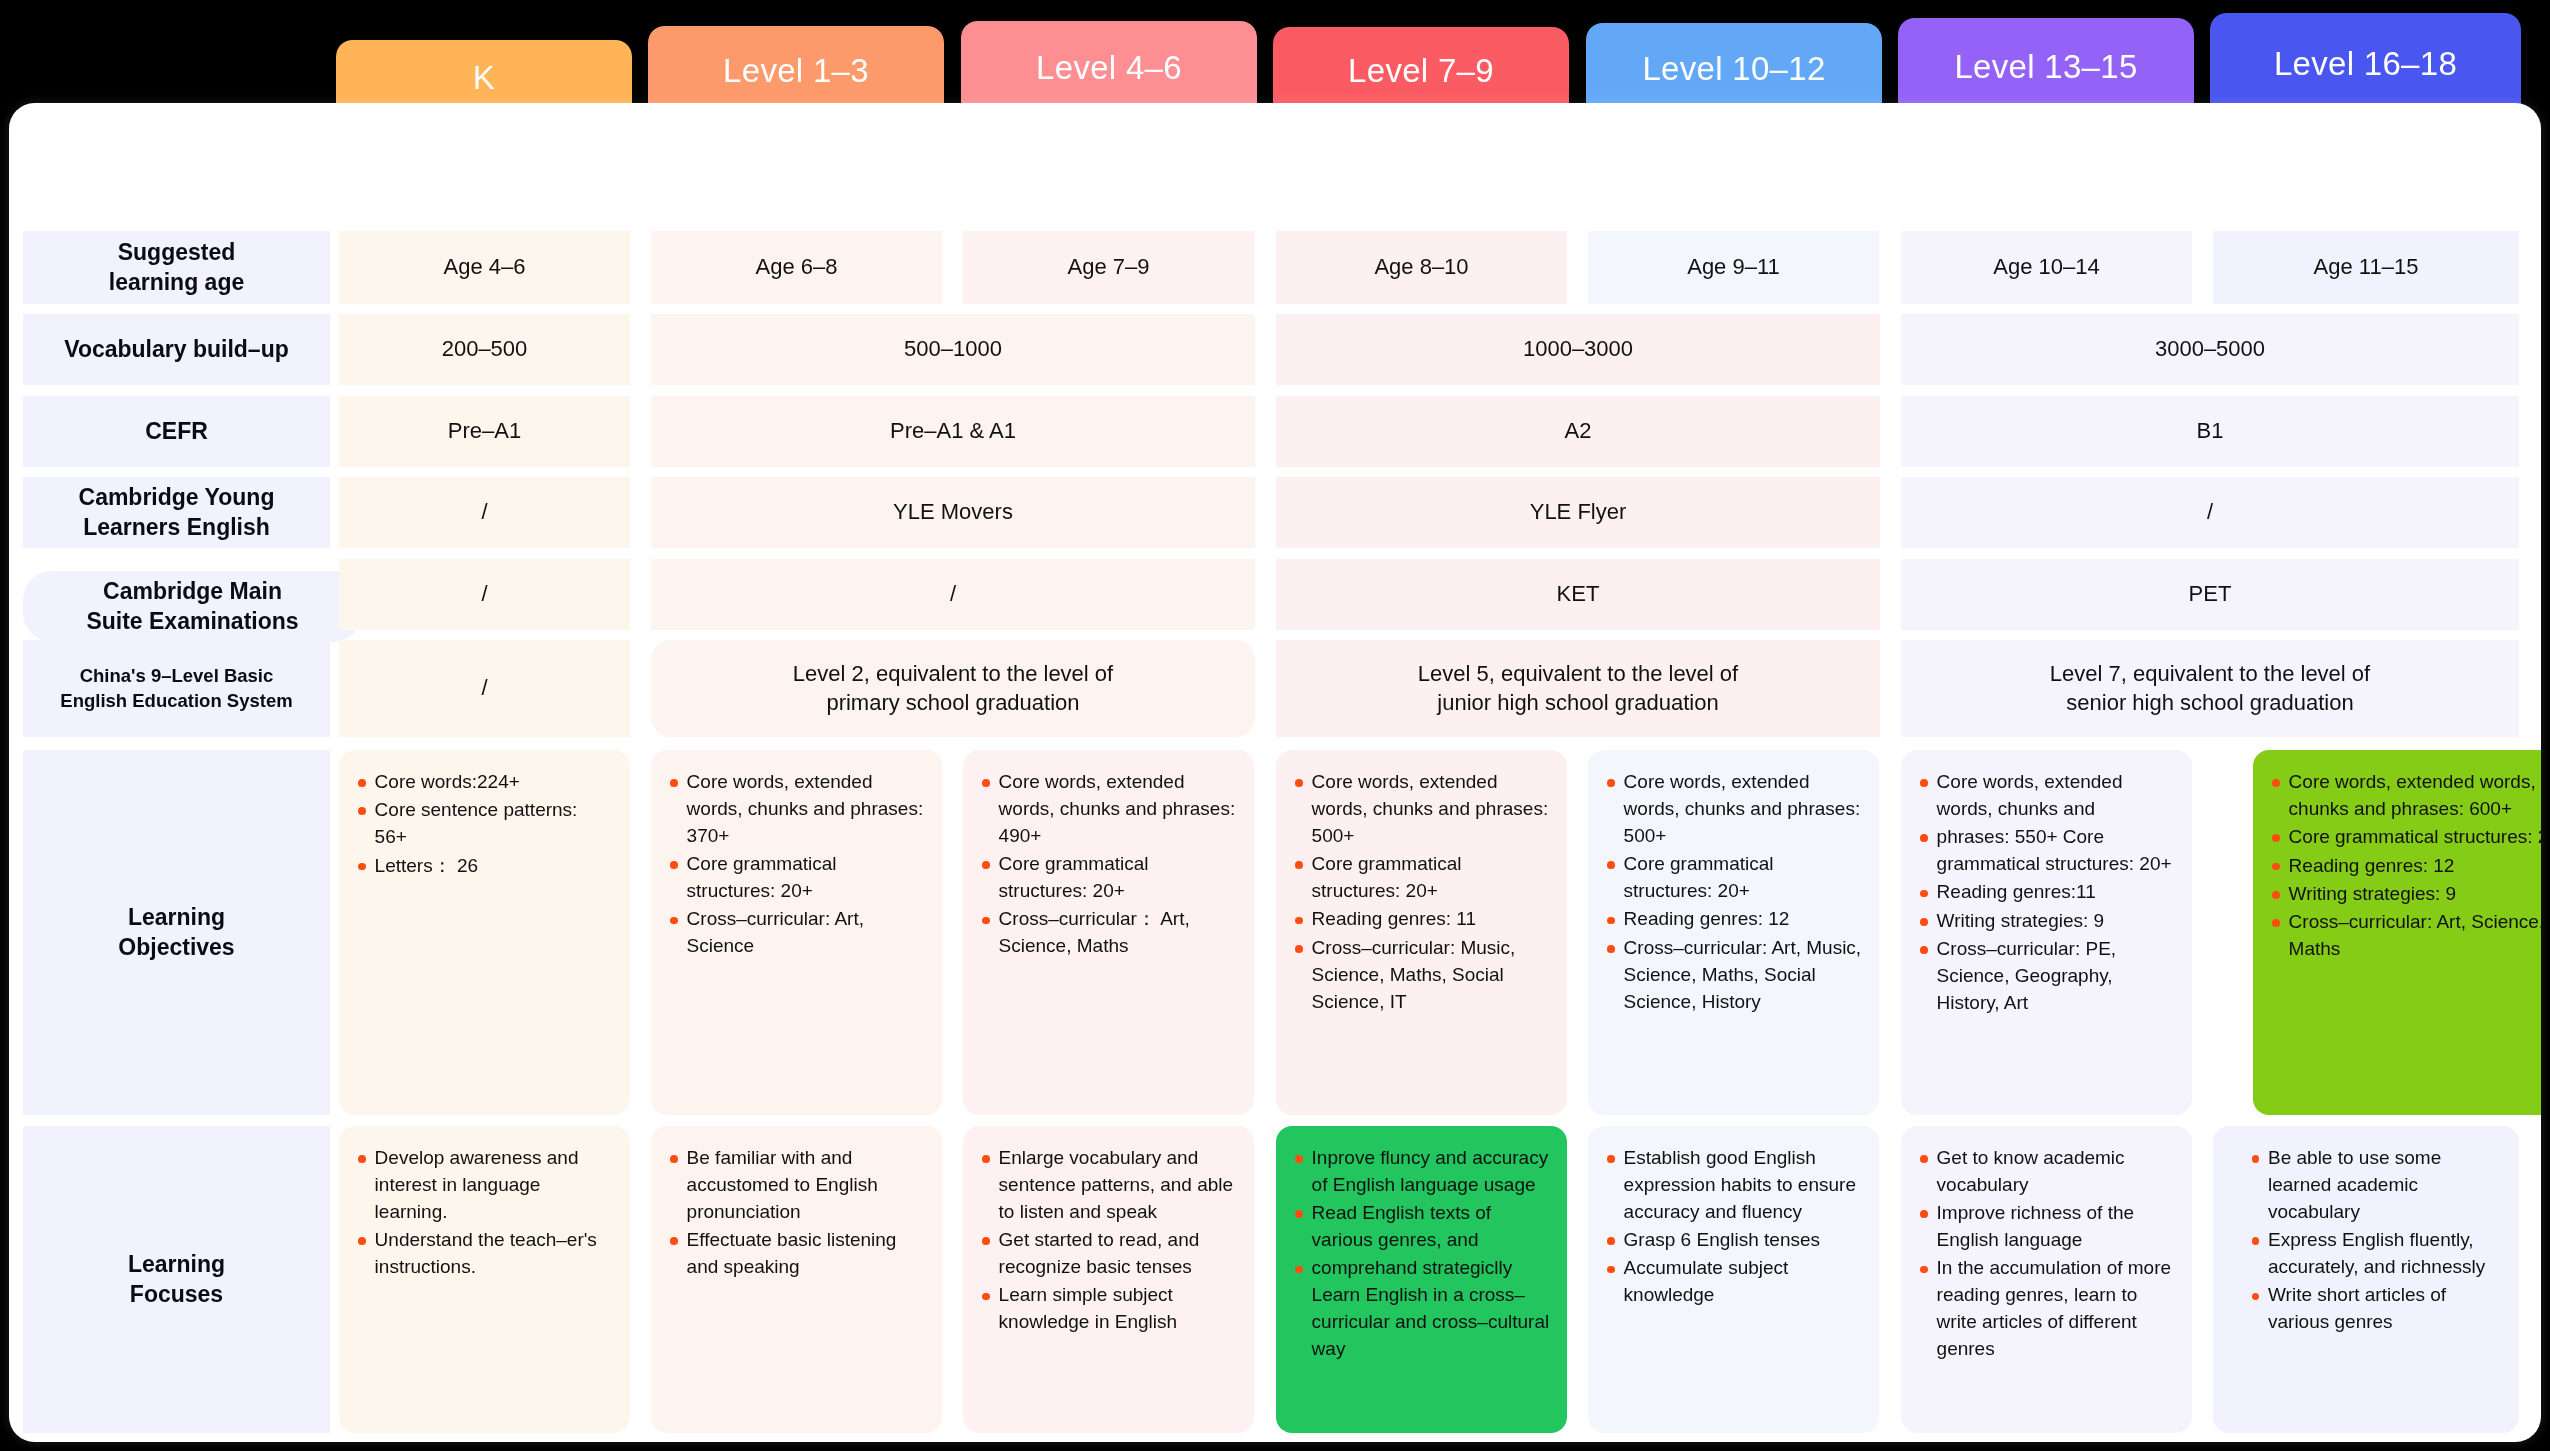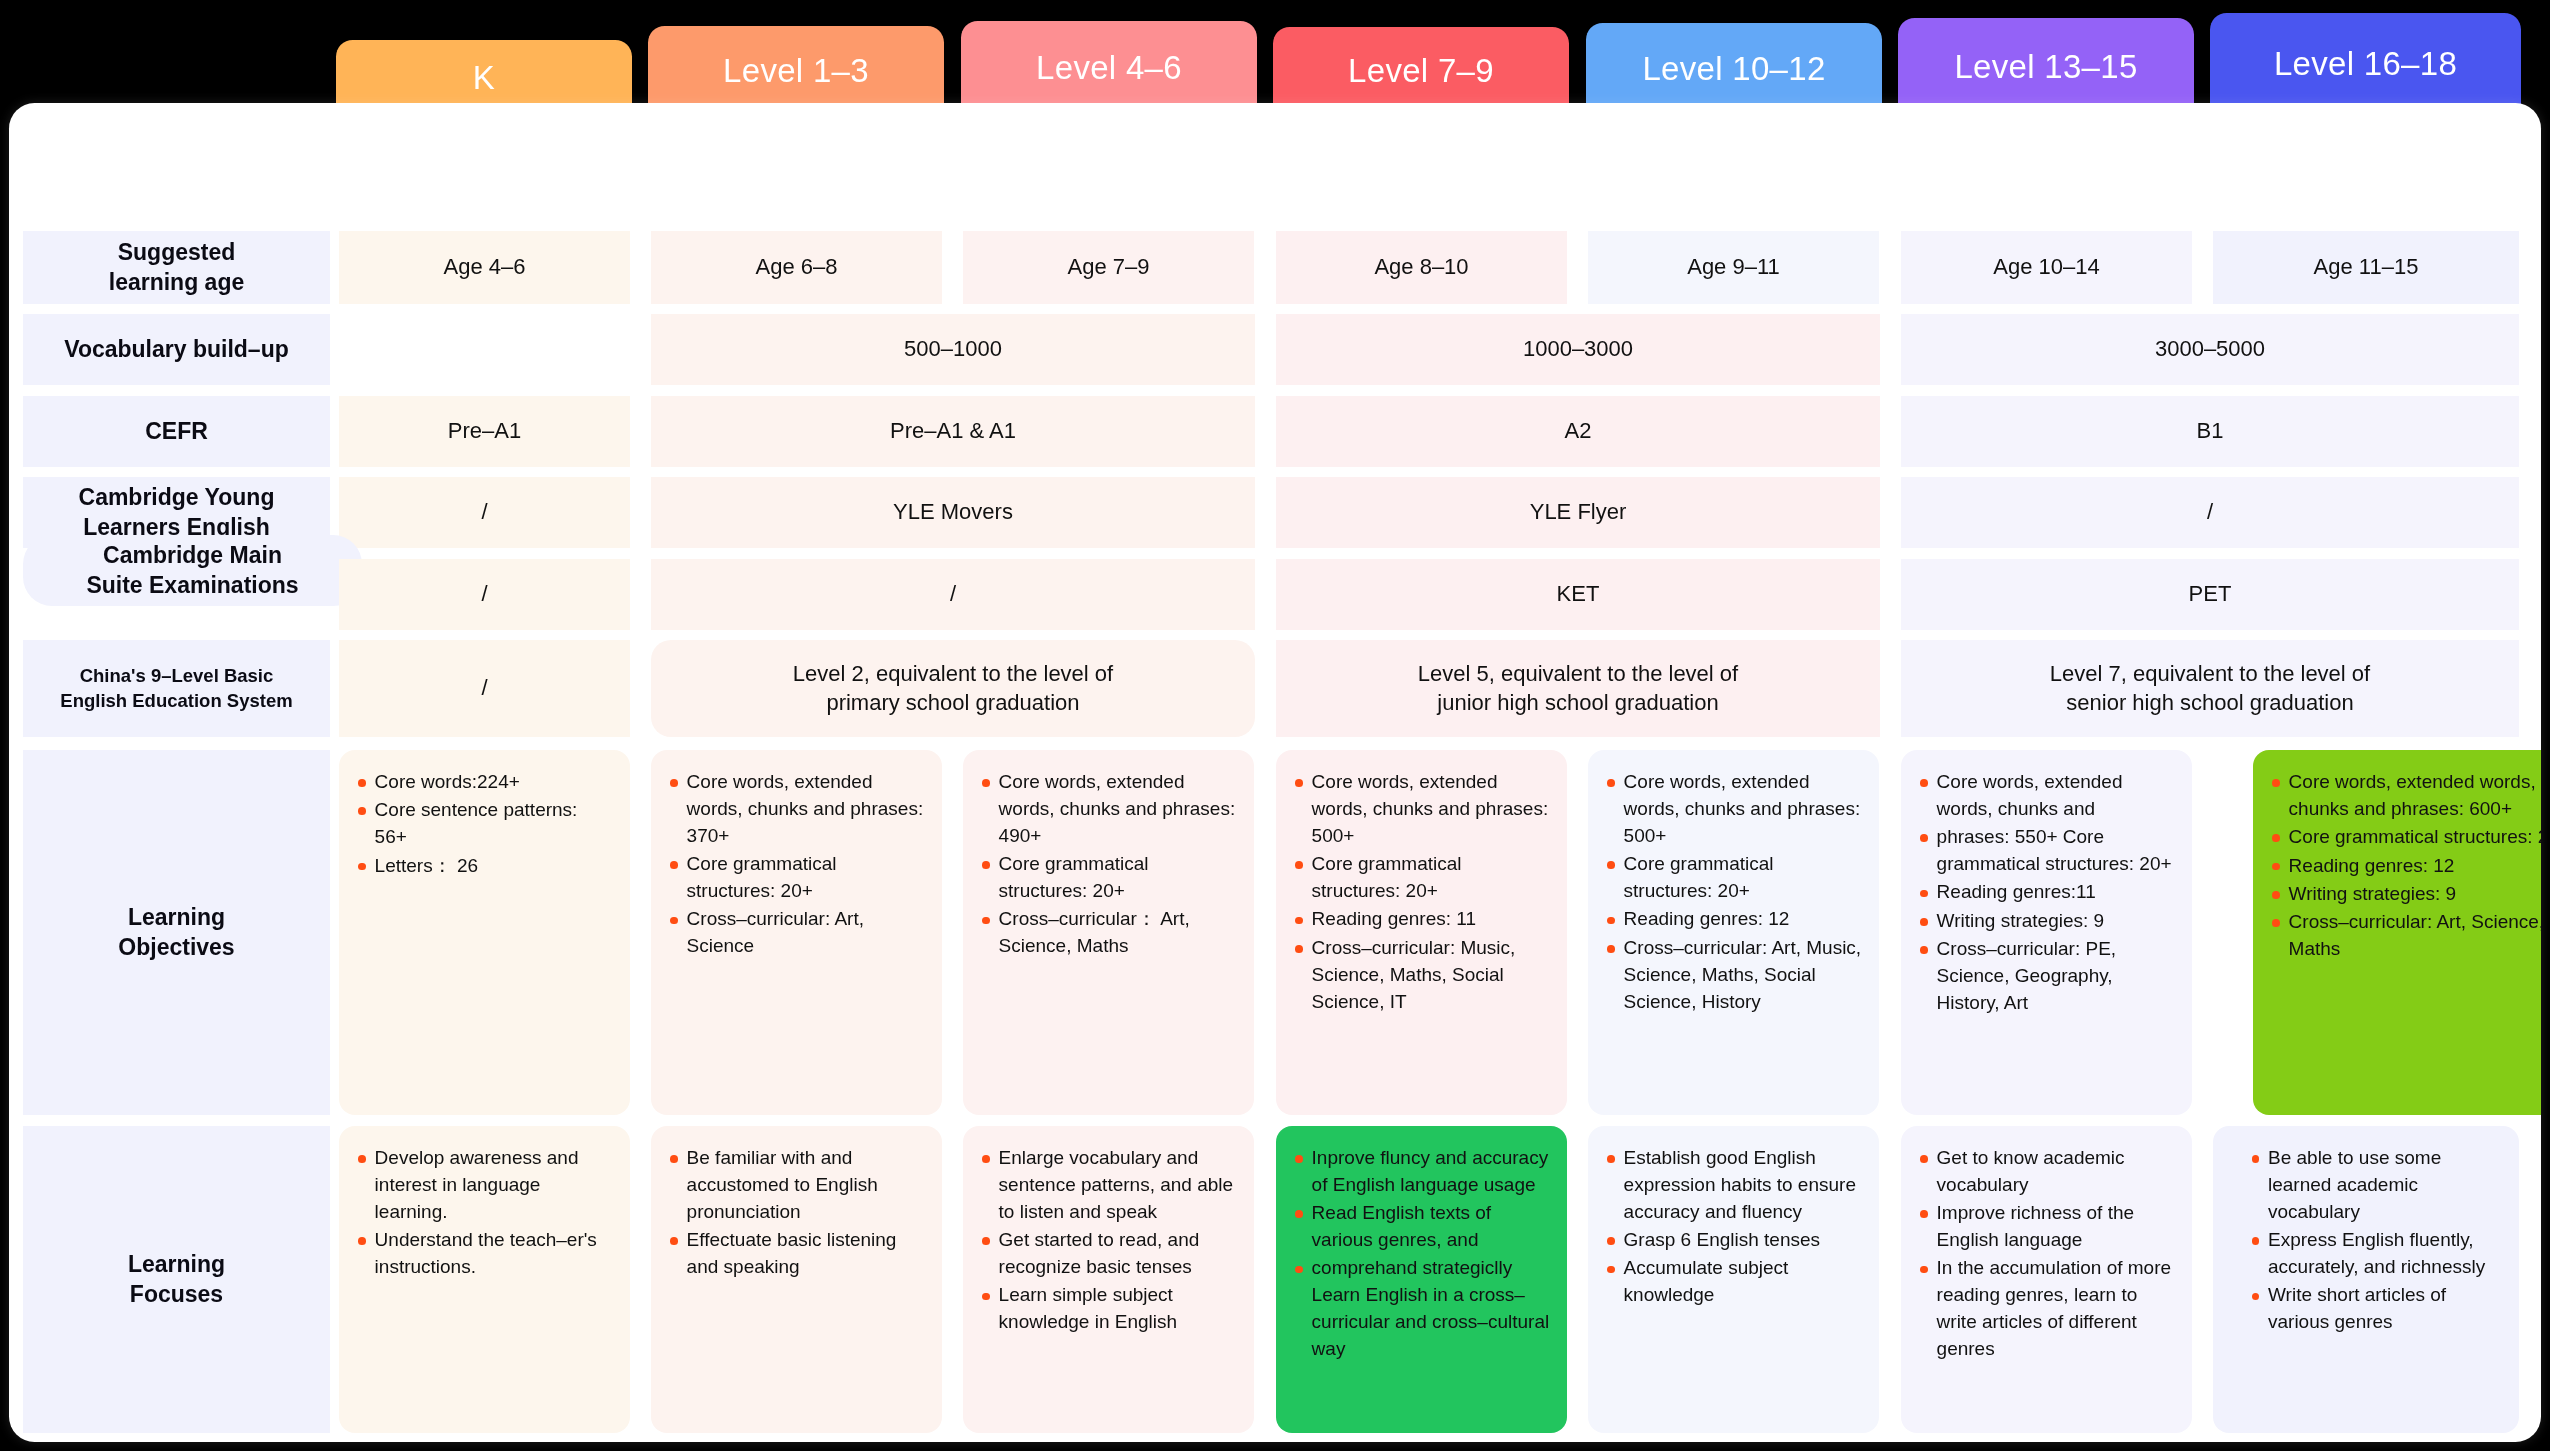--- a/index.html
+++ b/index.html
@@ -150,20 +150,23 @@
         </div>
         <div class="cell " style="left: 1892px; top: 128px; width: 291px; height: 73px; background: rgb(245, 244, 253);">
           <span class="txt">Age 10–14</span>
         </div>
         <div class="cell " style="left: 2204px; top: 128px; width: 306px; height: 73px; background: rgb(241, 242, 253);">
           <span class="txt">Age 11–15</span>
         </div>
         <div class="cell rowlabel two-line" style="left: 14px; top: 211px; width: 307px; height: 71px;">
           <span class="txt">Vocabulary build–up</span>
         </div>
+        <div class="cell " style="left: 330px; top: 211px; width: 291px; height: 71px; background: rgb(253, 246, 237);">
+          <span class="txt">200–500</span>
+        </div>
         <div class="cell " style="left: 642px; top: 211px; width: 604px; height: 71px; background: rgb(253, 243, 239);">
           <span class="txt">500–1000</span>
         </div>
         <div class="cell " style="left: 1267px; top: 211px; width: 604px; height: 71px; background: rgb(253, 240, 241);">
           <span class="txt">1000–3000</span>
         </div>
         <div class="cell " style="left: 1892px; top: 211px; width: 618px; height: 71px; background: rgb(245, 244, 253);">
           <span class="txt">3000–5000</span>
         </div>
         <div class="cell rowlabel two-line" style="left: 14px; top: 293px; width: 307px; height: 71px;">
@@ -189,21 +192,21 @@
         </div>
         <div class="cell " style="left: 642px; top: 374px; width: 604px; height: 71px; background: rgb(253, 243, 239);">
           <span class="txt">YLE Movers</span>
         </div>
         <div class="cell " style="left: 1267px; top: 374px; width: 604px; height: 71px; background: rgb(253, 240, 241);">
           <span class="txt">YLE Flyer</span>
         </div>
         <div class="cell " style="left: 1892px; top: 374px; width: 618px; height: 71px; background: rgb(245, 244, 253);">
           <span class="txt">/</span>
         </div>
-        <div class="cell rowlabel two-line" style="left: 14px; top: 432px; width: 339px; height: 71px; border-radius: 29px;">
+        <div class="cell rowlabel two-line" style="left: 14px; top: 468px; width: 339px; height: 71px; border-radius: 29px;">
           <span class="txt">Cambridge Main<br>Suite Examinations</span>
         </div>
         <div class="cell " style="left: 330px; top: 456px; width: 291px; height: 71px; background: rgb(253, 246, 237);">
           <span class="txt">/</span>
         </div>
         <div class="cell " style="left: 642px; top: 456px; width: 604px; height: 71px; background: rgb(253, 243, 239);">
           <span class="txt">/</span>
         </div>
         <div class="cell " style="left: 1267px; top: 456px; width: 604px; height: 71px; background: rgb(253, 240, 241);">
           <span class="txt">KET</span>

